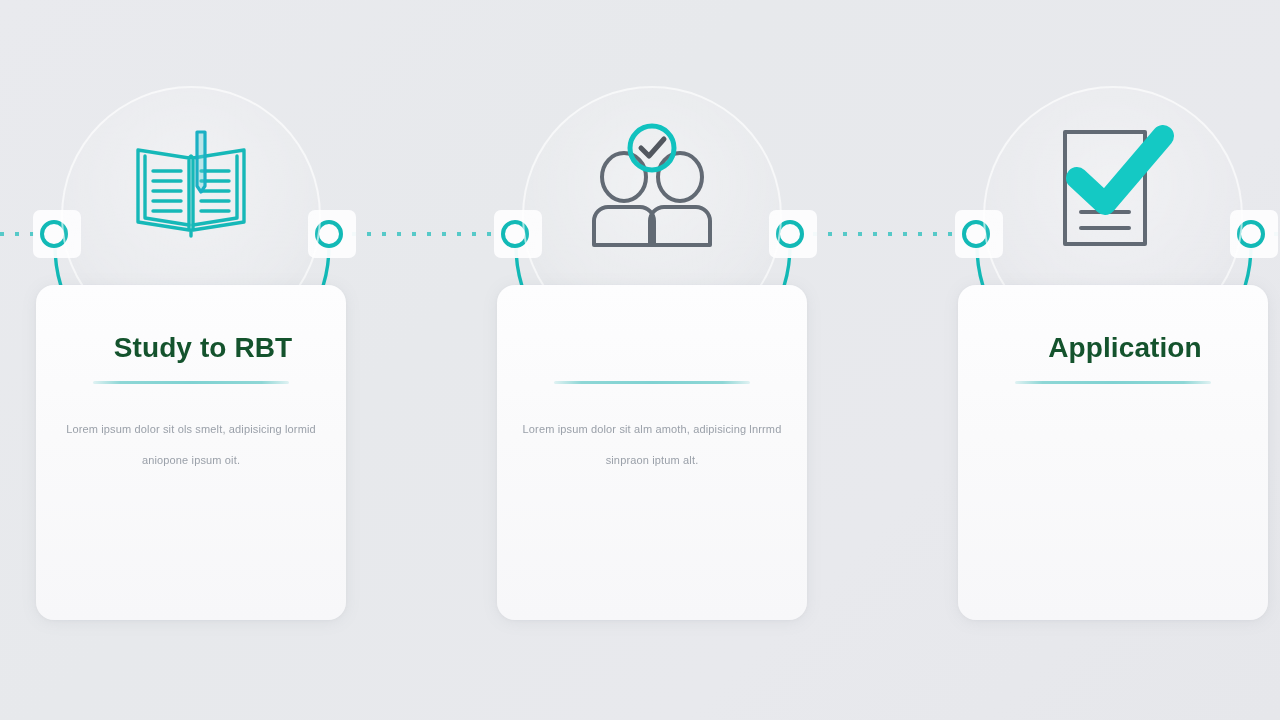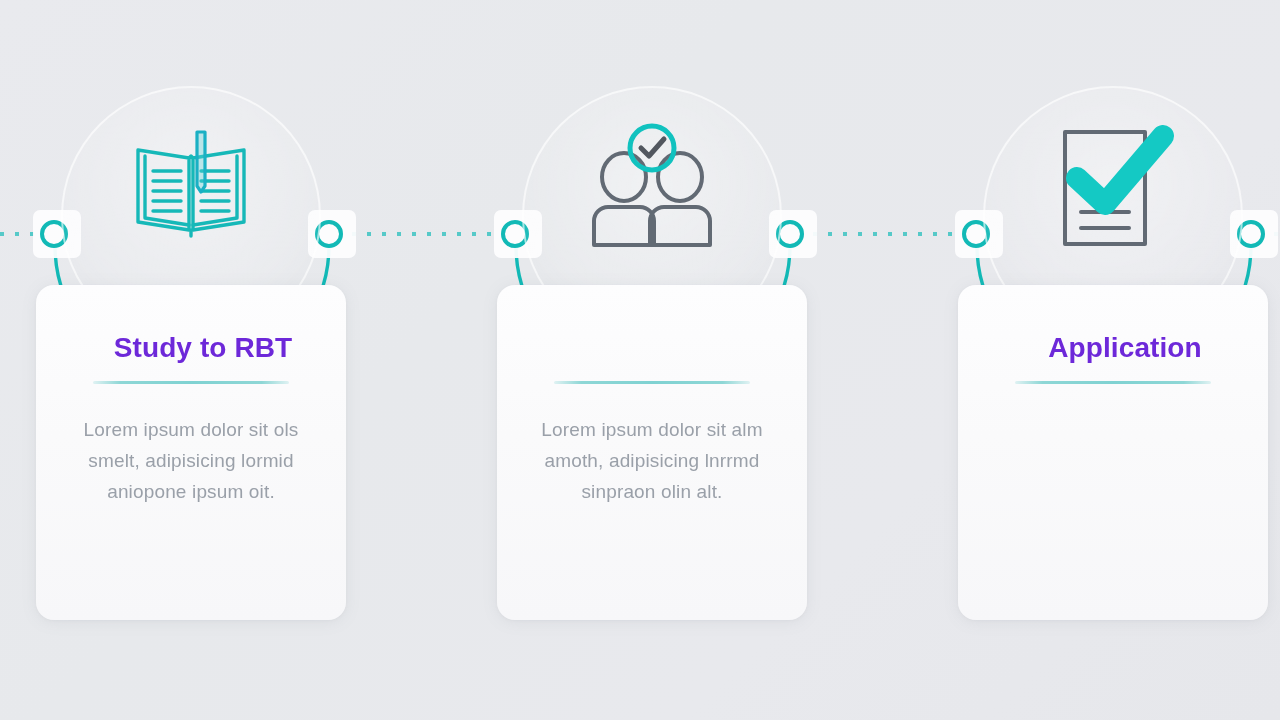--- a/index.html
+++ b/index.html
@@ -61,37 +61,37 @@
   }
 
   
   .card-title {
     position:absolute;
     left:0; top:246px;
     width:334px;
     text-align:center;
     font-size:28px;
     font-weight:bold;
-    color:#6d28d9;
+    color:#14532d;
     letter-spacing:0.1px;
   }
   .divider {
     position:absolute;
     left:50%; top:295px;
     transform:translateX(-50%);
     width:196px; height:3px;
     border-radius:2px;
     background:linear-gradient(90deg,rgba(142,214,214,0.25) 0%,#8ed7d6 14%,#7fd2d2 50%,#8ed7d6 86%,rgba(142,214,214,0.25) 100%);
   }
   .card-body {
     position:absolute;
     left:22px; top:328px;
     width:266px;
     text-align:center;
-    font-size:19px;
+    font-size:11px;
     line-height:31px;
     color:#9aa0a9;
     filter:blur(0.45px);
     letter-spacing:0.15px;
   }
 </style>
 </head>
 <body>
 
 <svg id="connector-layer" viewBox="0 0 1280 720" width="1280" height="720">
@@ -200,21 +200,21 @@
         </g>
 
         <g>
           <circle cx="68" cy="25" r="22" fill="none" stroke="#11c2bf" stroke-width="5"></circle>
           <path d="M57 25 L65 33 L80 16" fill="none" stroke="#52575f" stroke-width="5" stroke-linecap="round" stroke-linejoin="round"></path>
         </g>
       </svg>
     </div>
 
     <div class="divider"></div>
-    <div class="card-body">Lorem ipsum dolor sit alm amoth, adipisicing lnrrmd sinpraon olin alt.</div>
+    <div class="card-body">Lorem ipsum dolor sit alm amoth, adipisicing lnrrmd sinpraon iptum alt.</div>
   </div>
 
   <div class="step s3">
     <div class="halo"></div>
     <div class="card"></div>
 
     <div class="icon-wrap">
       <svg width="124" height="132" viewBox="0 0 124 132">
 
         <g fill="none" stroke="#626a74" stroke-width="4" stroke-linejoin="round" stroke-linecap="round">

